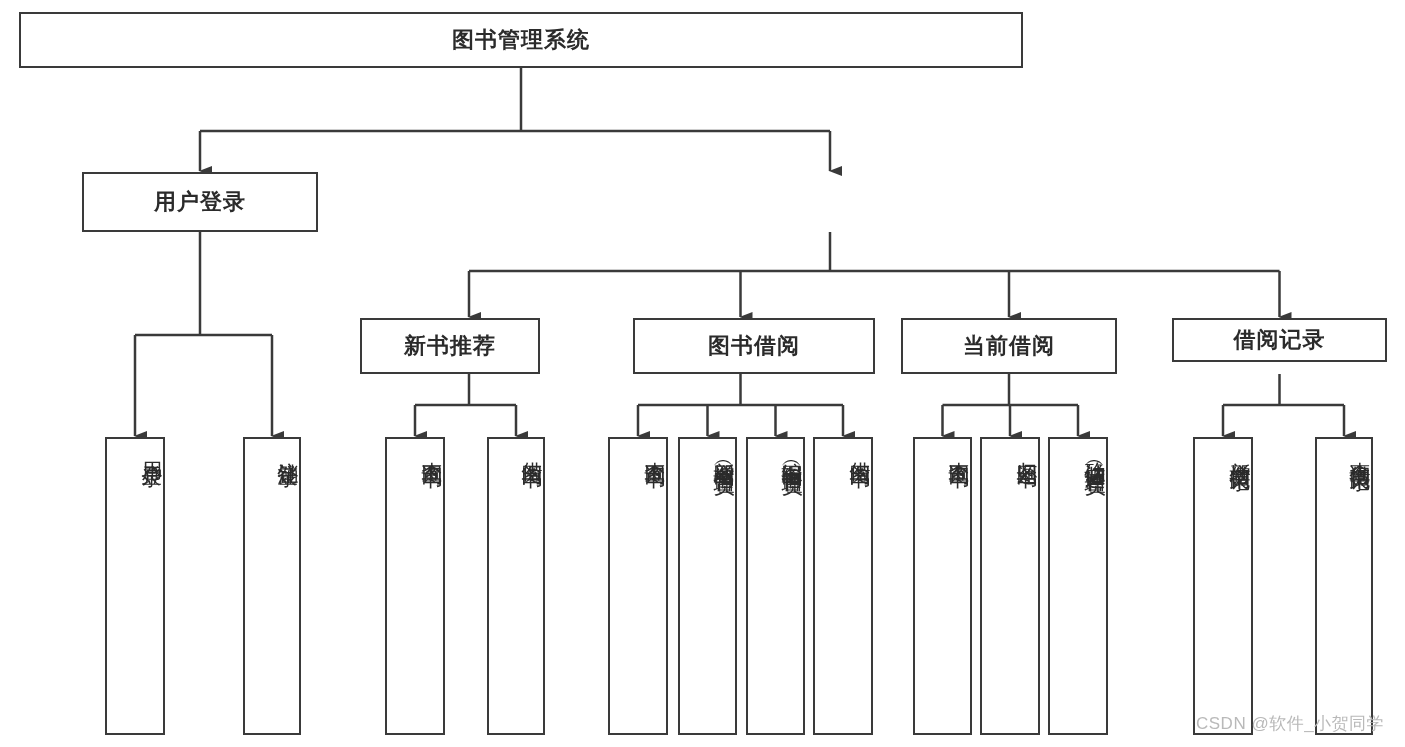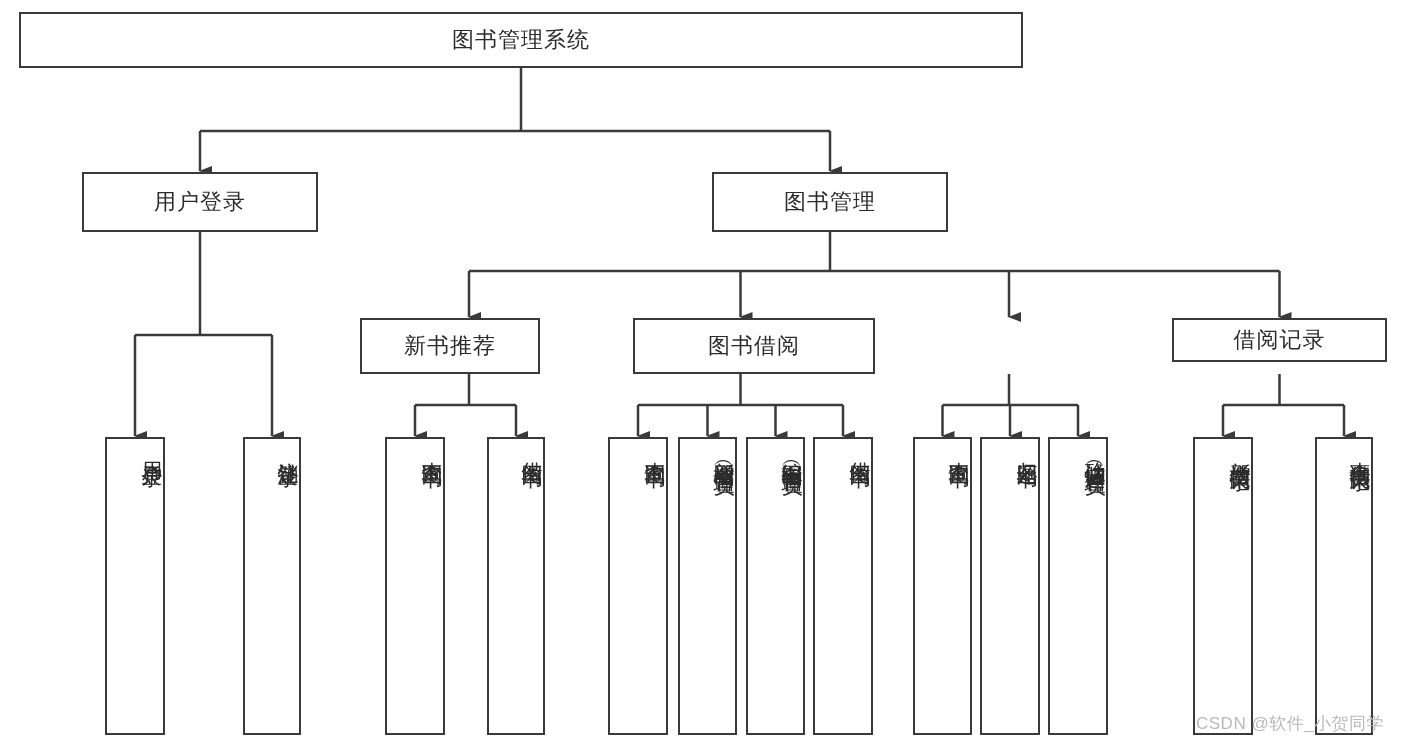--- a/index.html
+++ b/index.html
@@ -32,20 +32,21 @@
     background: #ffffff;
     display: flex;
     align-items: center;
     justify-content: center;
     color: #2b2b2b;
   }
   .node.h {
     font-size: 22px;
     letter-spacing: 1px;
     white-space: nowrap;
+    font-weight: bold;
   }
   .node.v {
     font-size: 21px;
     letter-spacing: 2px;
     writing-mode: vertical-rl;
     text-orientation: upright;
     line-height: 1.05;
     align-items: flex-start;
     justify-content: flex-start;
     padding-top: 6px;
@@ -102,24 +103,24 @@
         <path d="M1279.5,374 L1279.5,405"></path>
         <path d="M1223,405 L1344,405"></path>
         <path d="M1223,405 L1223,436" marker-end="url(#arrowhead)"></path>
         <path d="M1344,405 L1344,436" marker-end="url(#arrowhead)"></path>
       </g>
   </svg>
 
   <div class="node h" style="left: 19px; top: 12px; width: 1004px; height: 56px;">图书管理系统</div>
 
   <div class="node h" style="left: 82px; top: 172px; width: 236px; height: 60px;">用户登录</div>
-  <div class="node h" style="left: 712px; top: 172px; width: 236px; height: 60px;">图书管理</div>
 
   <div class="node h" style="left: 360px; top: 318px; width: 180px; height: 56px;">新书推荐</div>
   <div class="node h" style="left: 633px; top: 318px; width: 242px; height: 56px;">图书借阅</div>
+  <div class="node h" style="left: 901px; top: 318px; width: 216px; height: 56px;">当前借阅</div>
   <div class="node h" style="left: 1172px; top: 318px; width: 215px; height: 44px;">借阅记录</div>
 
   <div class="node v" style="left: 105px; top: 437px; width: 60px; height: 298px;">用户登录</div>
   <div class="node v" style="left: 243px; top: 437px; width: 58px; height: 298px;">注销登录</div>
   <div class="node v" style="left: 385px; top: 437px; width: 60px; height: 298px;">查询图书</div>
   <div class="node v" style="left: 487px; top: 437px; width: 58px; height: 298px;">借阅图书</div>
   <div class="node v" style="left: 608px; top: 437px; width: 60px; height: 298px;">查询图书</div>
   <div class="node v" style="left: 678px; top: 437px; width: 59px; height: 298px;">新增图书（管理员）</div>
   <div class="node v" style="left: 746px; top: 437px; width: 59px; height: 298px;">编辑图书（管理员）</div>
   <div class="node v" style="left: 813px; top: 437px; width: 60px; height: 298px;">借阅图书</div>

